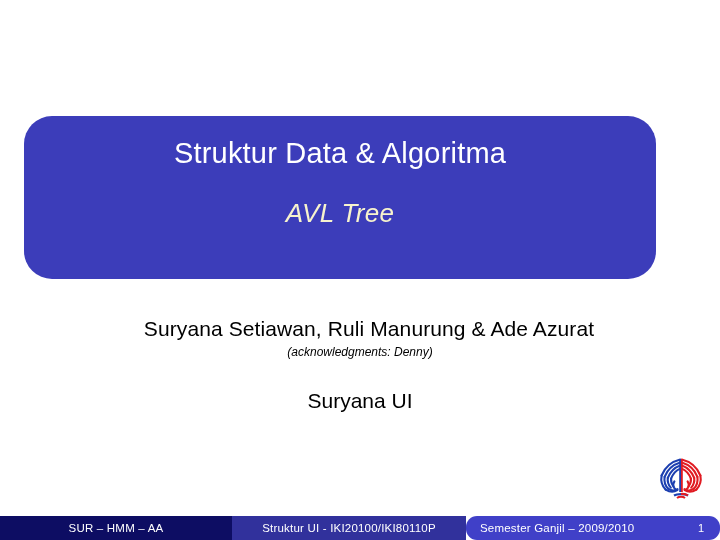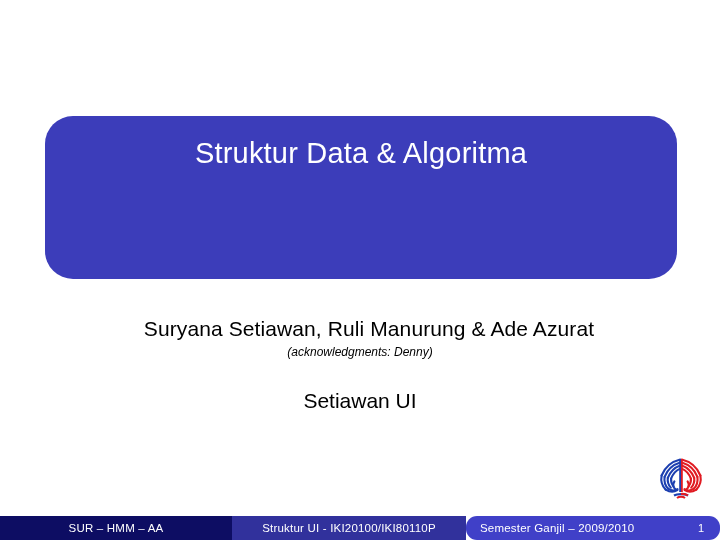--- a/index.html
+++ b/index.html
@@ -19,21 +19,21 @@
     position: absolute;
     left: 0; top: 0;
     width: 720px;
     height: 540px;
     background: #ffffff;
   }
 
   
   #title-box {
     position: absolute;
-    left: 45px;
+    left: 24px;
     top: 116px;
     width: 632px;
     height: 163px;
     background: #3c3dba;
     border-radius: 28px;
     box-sizing: border-box;
     padding-top: 14px;
     text-align: center;
   }
   #course-title {
@@ -137,26 +137,27 @@
     font-size: 11px;
   }
 </style>
 </head>
 <body>
 
 <div id="slide">
 
   <div id="title-box">
     <div id="course-title">Struktur Data &amp; Algoritma</div>
+    <div id="lecture-subtitle">AVL Tree</div>
   </div>
 
   <div id="authors-block">
     <div id="authors-line">Suryana Setiawan, Ruli Manurung &amp; Ade Azurat</div>
     <div id="acknowledgment-line">(acknowledgments: Denny)</div>
-    <div id="institution-line">Setiawan UI</div>
+    <div id="institution-line">Suryana UI</div>
   </div>
 
   <div id="ui-logo">
     <svg width="58" height="58" viewBox="0 0 58 58" xmlns="http://www.w3.org/2000/svg">
       <g>
 
         <g fill="none" stroke="#1c3fb0" stroke-width="2.1" stroke-linecap="round">
           <path d="M28.2 9.5 C20 11.5 13 17 9.6 25.5"></path>
           <path d="M28.2 12.5 C21.5 14.5 15.5 19.5 12.6 26.8"></path>
           <path d="M28.2 15.5 C23 17.4 18.3 21.6 15.8 27.8"></path>

